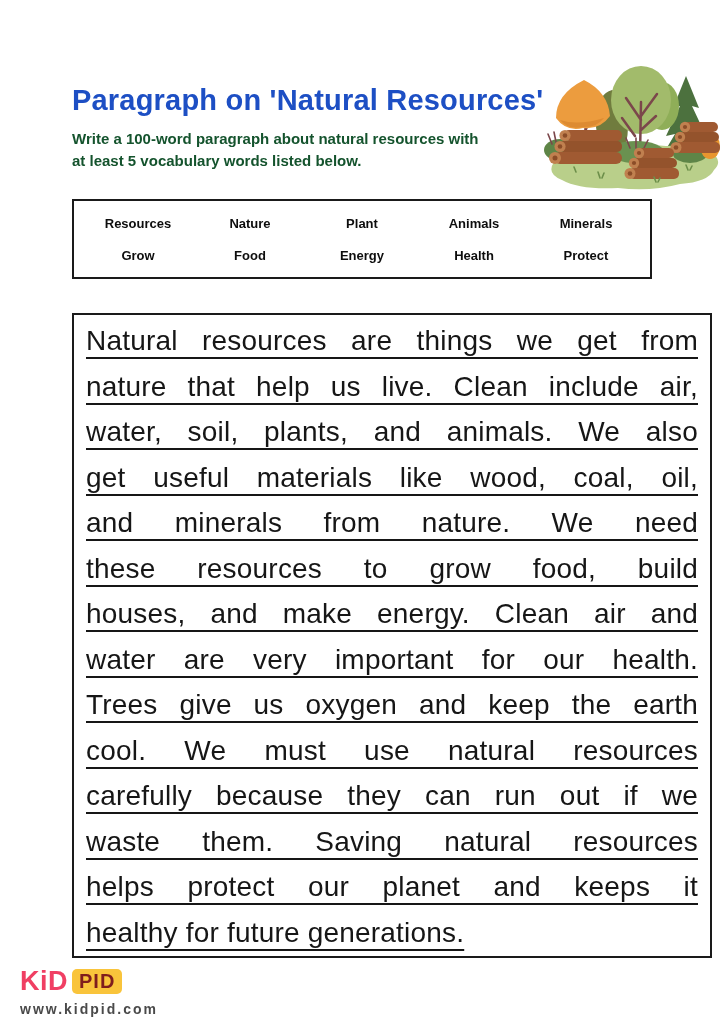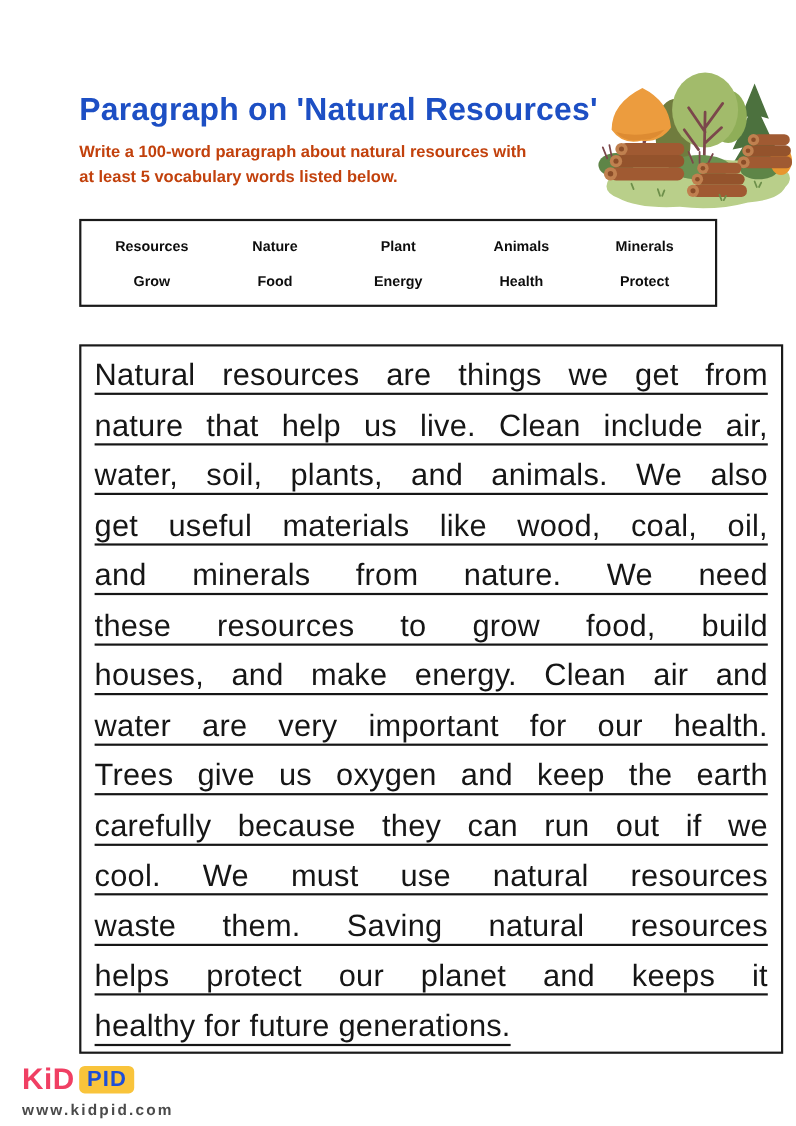--- a/index.html
+++ b/index.html
@@ -16,21 +16,21 @@
     font-family:"Liberation Sans", sans-serif;color:var(--text-black);
     overflow:hidden;
   }
   
   .header{position:absolute;left:72px;top:84px;width:480px;}
   .title{
     font-size:29px;font-weight:800;color:var(--title-blue);
     letter-spacing:0.2px;white-space:nowrap;
   }
   .subtitle{margin-top:11px;}
-  .subline{font-size:15px;font-weight:700;line-height:22px;color:#c2410c;}
+  .subline{font-size:15px;font-weight:700;line-height:22px;color:#14532d;}
   
   .illustration{position:absolute;right:2px;top:60px;width:184px;height:136px;}
   
   .vocab-box{
     position:absolute;left:72px;top:199px;width:580px;height:80px;
     border:2px solid #1a1a1a;
     display:grid;grid-template-columns:repeat(5,1fr);grid-template-rows:1fr 1fr;
     align-items:center;justify-items:center;padding:6px 8px;
   }
   .vocab-word{font-size:13px;font-weight:700;color:#0d0d0d;}
@@ -49,21 +49,21 @@
     letter-spacing:0.2px;
   }
   .pline:last-child{text-align-last:left;}
   
   .logo{position:absolute;left:20px;top:966px;}
   .logo-row{display:flex;align-items:center;}
   .logo-kid{
     font-size:27px;font-weight:800;color:var(--logo-pink);letter-spacing:0.5px;
   }
   .logo-pid{
-    margin-left:4px;background:var(--logo-yellow);color:#1d4ed8;
+    margin-left:4px;background:var(--logo-yellow);color:#7f1d1d;
     font-size:20px;font-weight:800;letter-spacing:1px;
     padding:2px 7px 3px 7px;border-radius:5px;line-height:1;
   }
   .logo-url{
     margin-top:4px;font-size:14px;font-weight:600;letter-spacing:2px;color:#4a4a4a;
   }
   .note{
     position:absolute;right:18px;top:964px;text-align:right;
     font-size:11.5px;line-height:17px;color:#262626;letter-spacing:0.3px;
   }
@@ -183,23 +183,23 @@
       <div class="pline">and minerals from nature. We need</div>
 
       <div class="pline">these resources to grow food, build</div>
 
       <div class="pline">houses, and make energy. Clean air and</div>
 
       <div class="pline">water are very important for our health.</div>
 
       <div class="pline">Trees give us oxygen and keep the earth</div>
 
+      <div class="pline">cool. We must use natural resources</div>
+
       <div class="pline">carefully because they can run out if we</div>
-
-      <div class="pline">cool. We must use natural resources</div>
 
       <div class="pline">waste them. Saving natural resources</div>
 
       <div class="pline">helps protect our planet and keeps it</div>
 
       <div class="pline">healthy for future generations.</div>
     </div>
 
   <div class="logo">
     <div class="logo-row">

